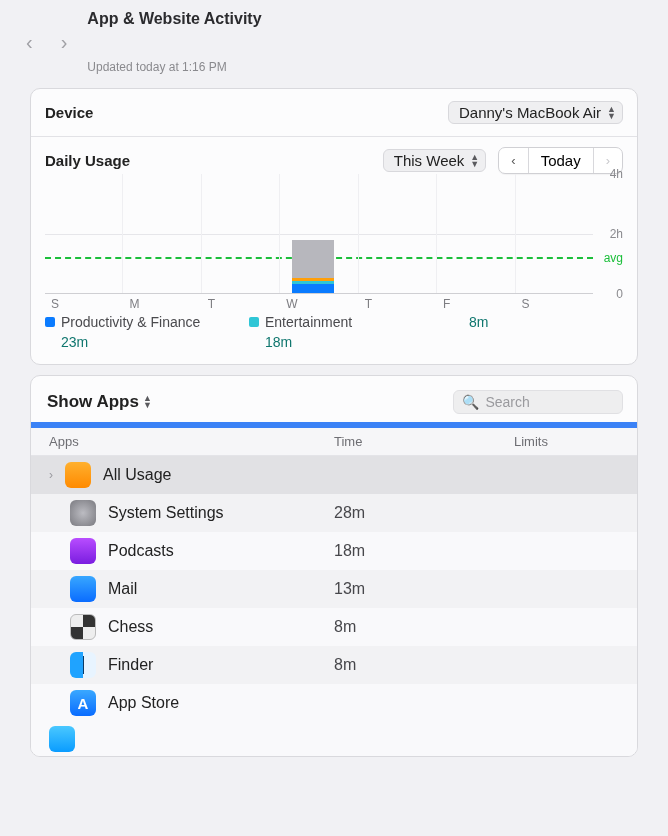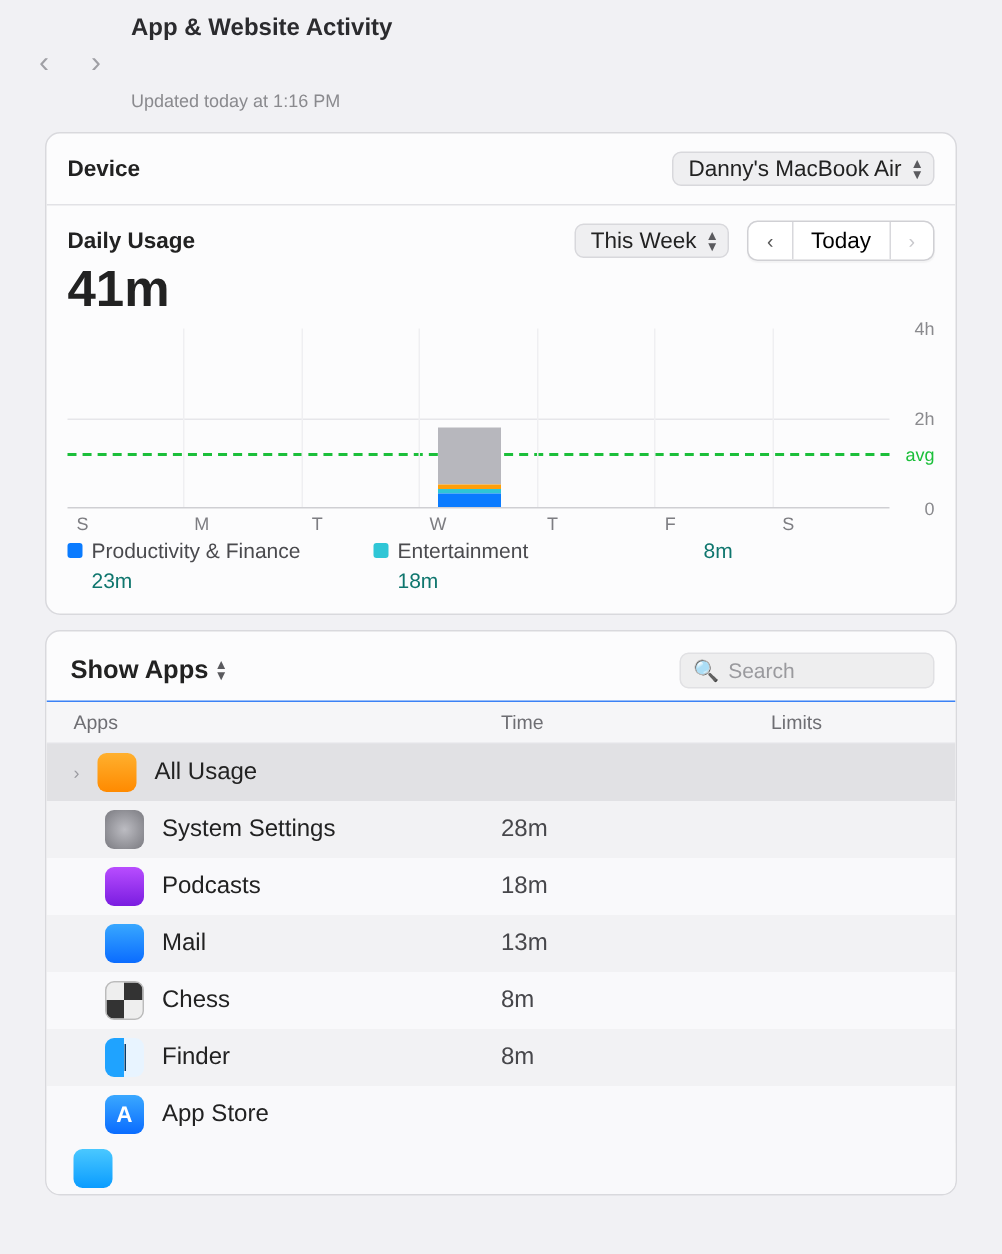--- a/index.html
+++ b/index.html
@@ -124,21 +124,21 @@
     display:flex; align-items:center; gap:6px;
     background:#eeeeef; border:1px solid #e0e0e3; border-radius:6px;
     padding: 3px 8px; width: 170px; color:#9a9a9e;
   }
   .search input { border:none; background:none; outline:none; font-size:14px; width:100%; font-family:inherit; color:#222;}
   .search input::placeholder{ color:#9a9a9e; }
 
   .tbl-head {
     display:flex; font-size:13px; color:#6e6e73;
     padding: 6px 18px;
-    border-top:1px solid #3b82f6;
+    border-top:6px solid #3b82f6;
     border-bottom:1px solid #e4e4e8;
     background:#f6f6f8;
   }
   .c-app{ flex: 0 0 285px; }
   .c-time{ flex: 0 0 180px; }
   .c-lim{ flex:1; }
 
   .tbl-body { max-height: 310px; overflow:hidden; }
   .trow {
     display:flex; align-items:center;
@@ -206,21 +206,20 @@
     </div>
     <div class="pager">
       <button class="arrow">‹</button>
       <div class="sep"></div>
       <button>Today</button>
       <div class="sep"></div>
       <button class="arrow dis">›</button>
     </div>
   </div>
 
-  <div class="big">41m</div>
 
   <div class="chart">
     <div class="chart-plot" id="plot">
         <div class="grid" style="top: 50%;"></div>
         <div class="avg" style="top: 70%;"></div>
         <div class="col">
           <div class="xlab">S</div>
           <div class="bar-stack"></div>
         </div>
         <div class="col">

